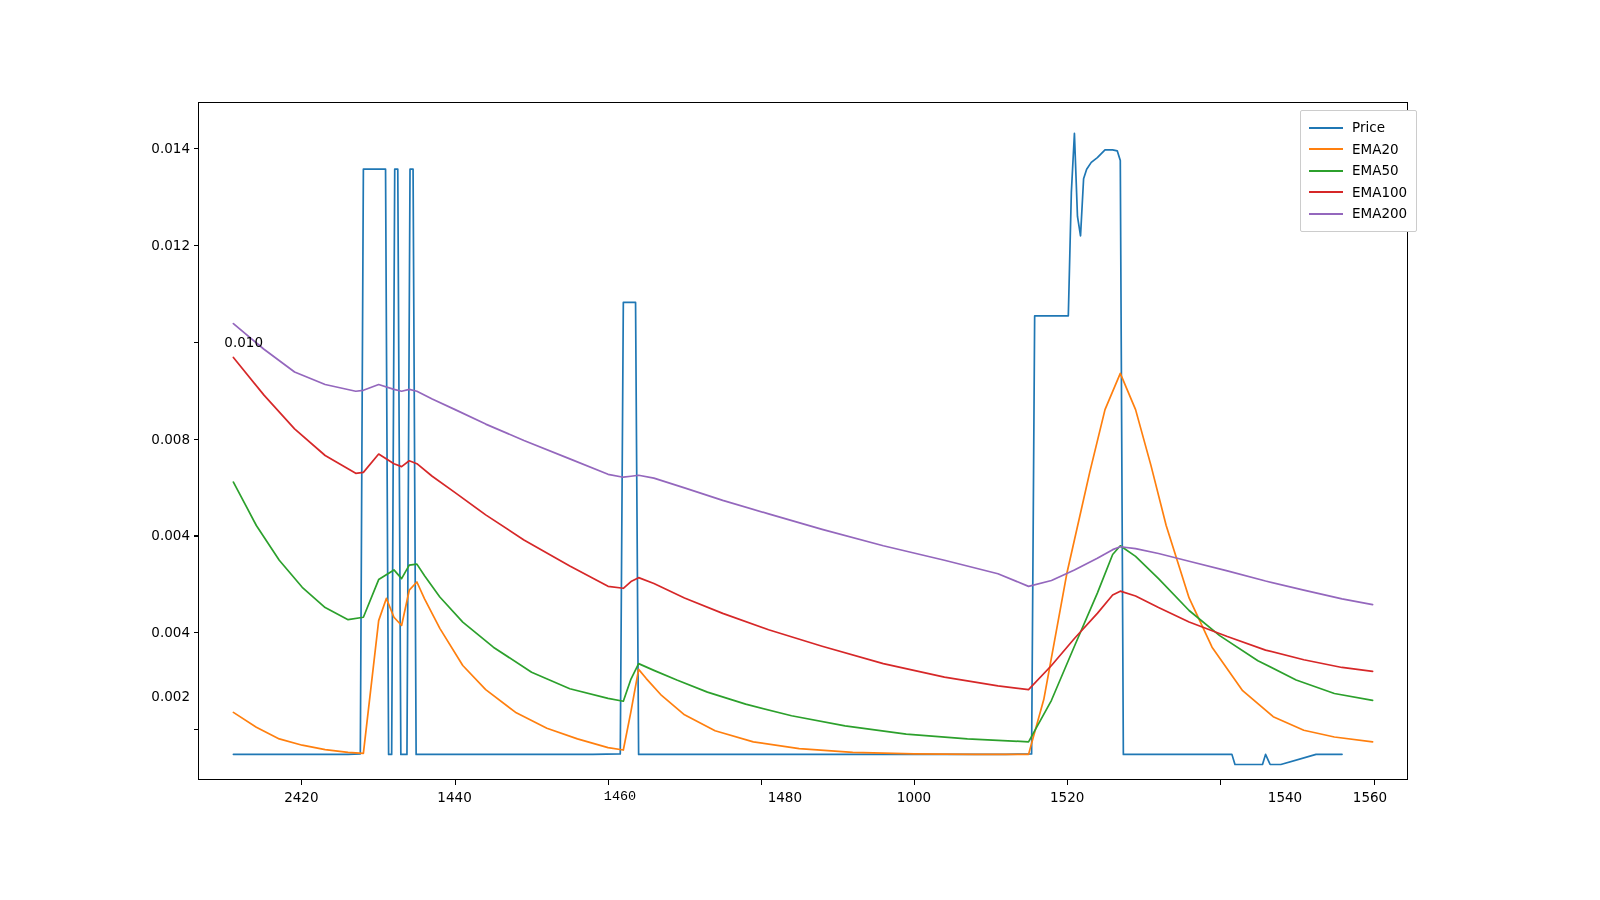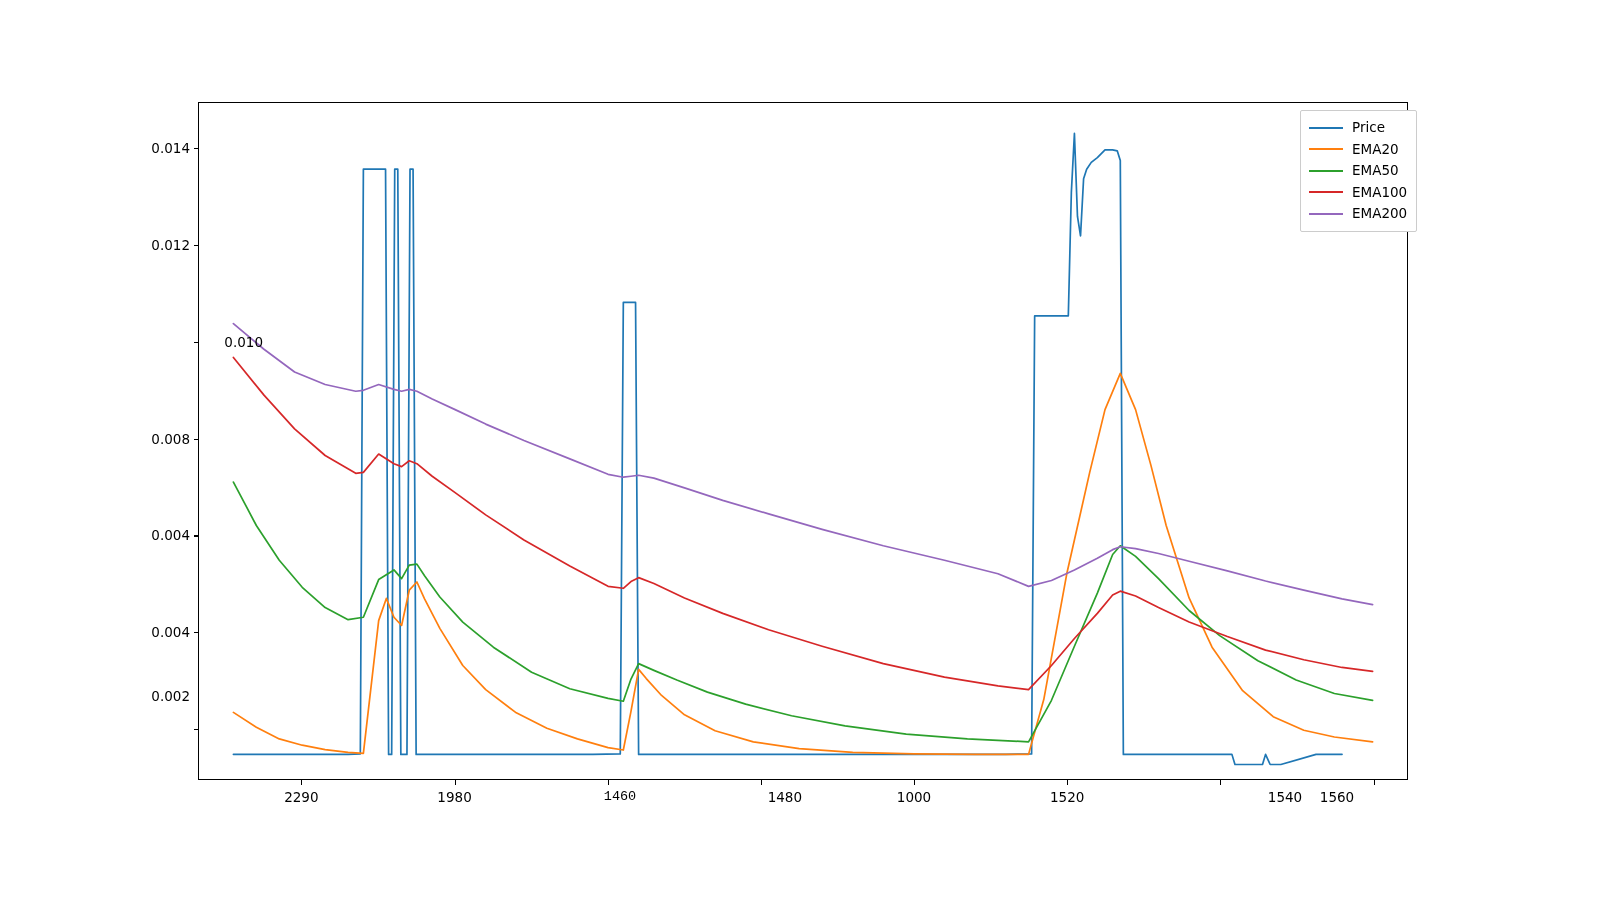--- a/index.html
+++ b/index.html
@@ -126,35 +126,35 @@
       <div class="ytick-label" style="right: 1410px; top: 438.579px;">0.008</div>
       <div class="ytick-mark" style="left: 193.5px; top: 438.579px;"></div>
       <div class="ytick-label" style="right: 1337px; top: 341.721px;">0.010</div>
       <div class="ytick-mark" style="left: 193.5px; top: 341.721px;"></div>
       <div class="ytick-label" style="right: 1410px; top: 244.864px;">0.012</div>
       <div class="ytick-mark" style="left: 193.5px; top: 244.864px;"></div>
       <div class="ytick-label" style="right: 1410px; top: 148.007px;">0.014</div>
       <div class="ytick-mark" style="left: 193.5px; top: 148.007px;"></div>
     </div>
   <div id="xtick-layer">
-      <div class="xtick-label" style="left: 301.386px;">2290</div>
+      <div class="xtick-label" style="left: 301.386px;">2420</div>
       <div class="xtick-mark" style="left: 301.386px;"></div>
-      <div class="xtick-label" style="left: 454.551px;">1980</div>
+      <div class="xtick-label" style="left: 454.551px;">1440</div>
       <div class="xtick-mark" style="left: 454.551px;"></div>
       <div class="xtick-label" style="left: 620px; font-family: Liberation Mono, monospace;">1460</div>
       <div class="xtick-mark" style="left: 607.715px;"></div>
       <div class="xtick-label" style="left: 760.88px; margin-left: 24px;">1480</div>
       <div class="xtick-mark" style="left: 760.88px;"></div>
       <div class="xtick-label" style="left: 914.044px;">1000</div>
       <div class="xtick-mark" style="left: 914.044px;"></div>
       <div class="xtick-label" style="left: 1067.21px;">1520</div>
       <div class="xtick-mark" style="left: 1067.21px;"></div>
       <div class="xtick-label" style="left: 1285px;">1540</div>
       <div class="xtick-mark" style="left: 1220.37px;"></div>
-      <div class="xtick-label" style="left: 1337px;">1560</div>
+      <div class="xtick-label" style="left: 1370px;">1560</div>
       <div class="xtick-mark" style="left: 1373.54px;"></div>
     </div>
 
   <div id="legend">
       <div class="legend-row">
         <span class="legend-swatch" style="background: rgb(31, 119, 180);"></span>
         <span class="legend-label">Price</span>
       </div>
       <div class="legend-row">
         <span class="legend-swatch" style="background: rgb(255, 127, 14);"></span>

